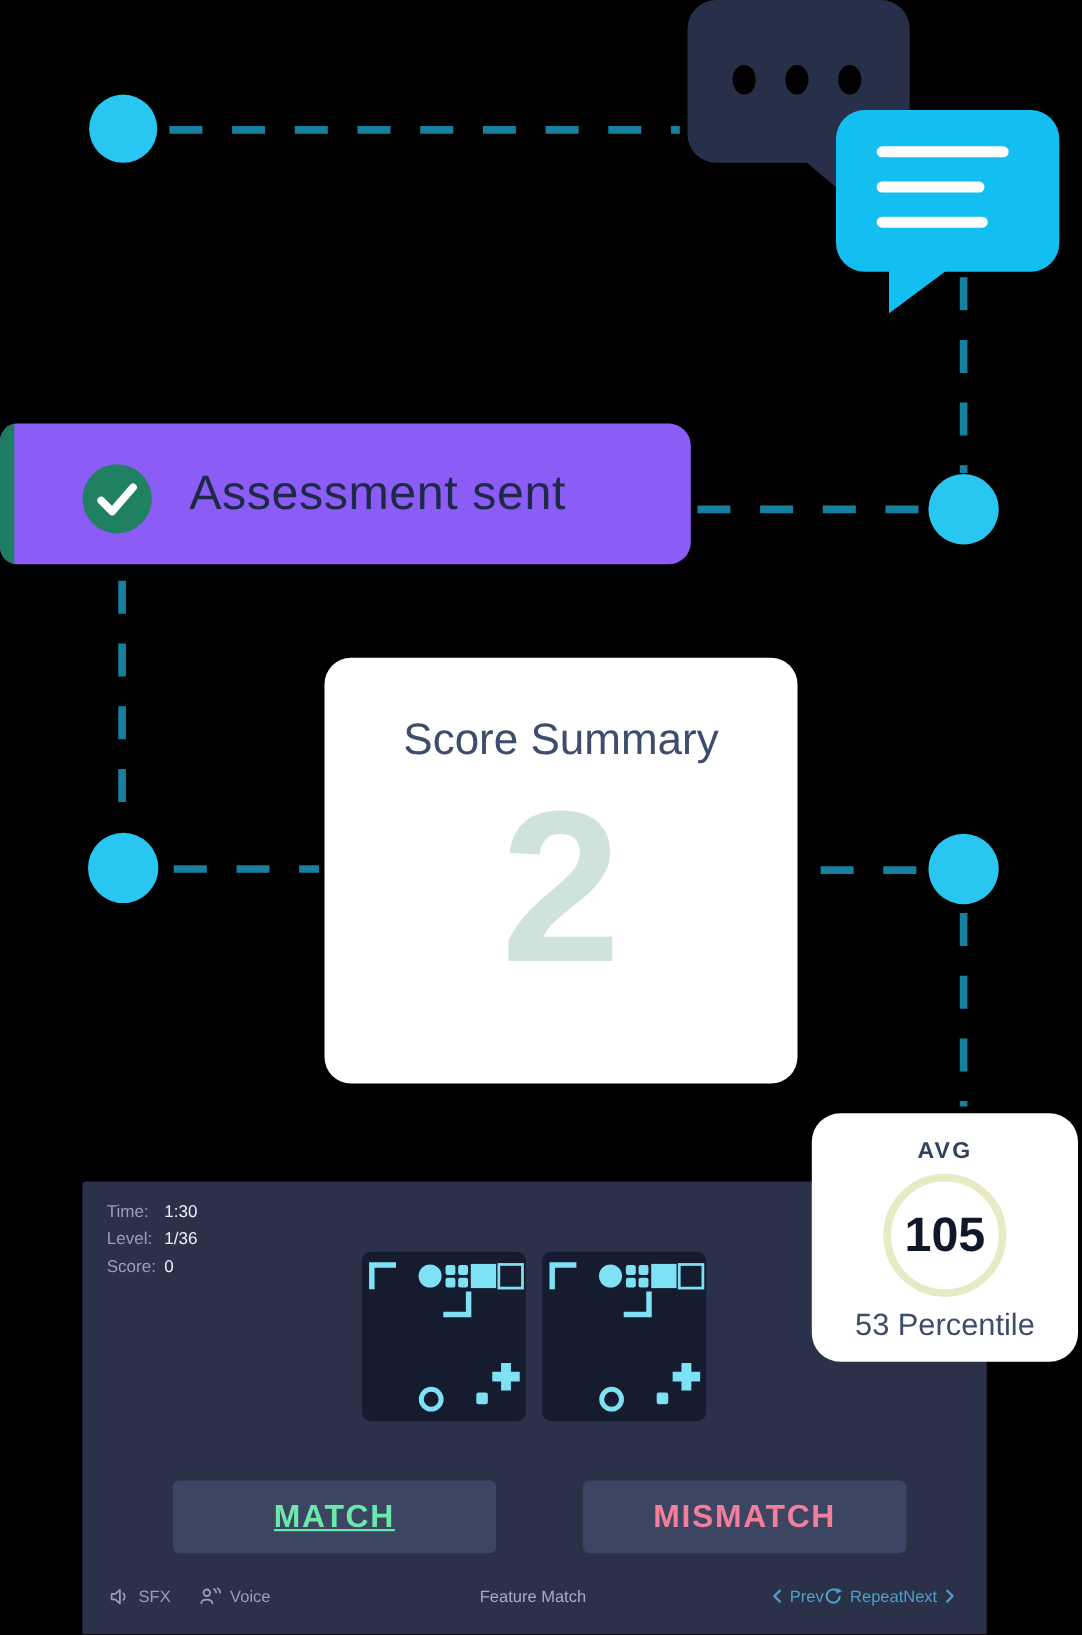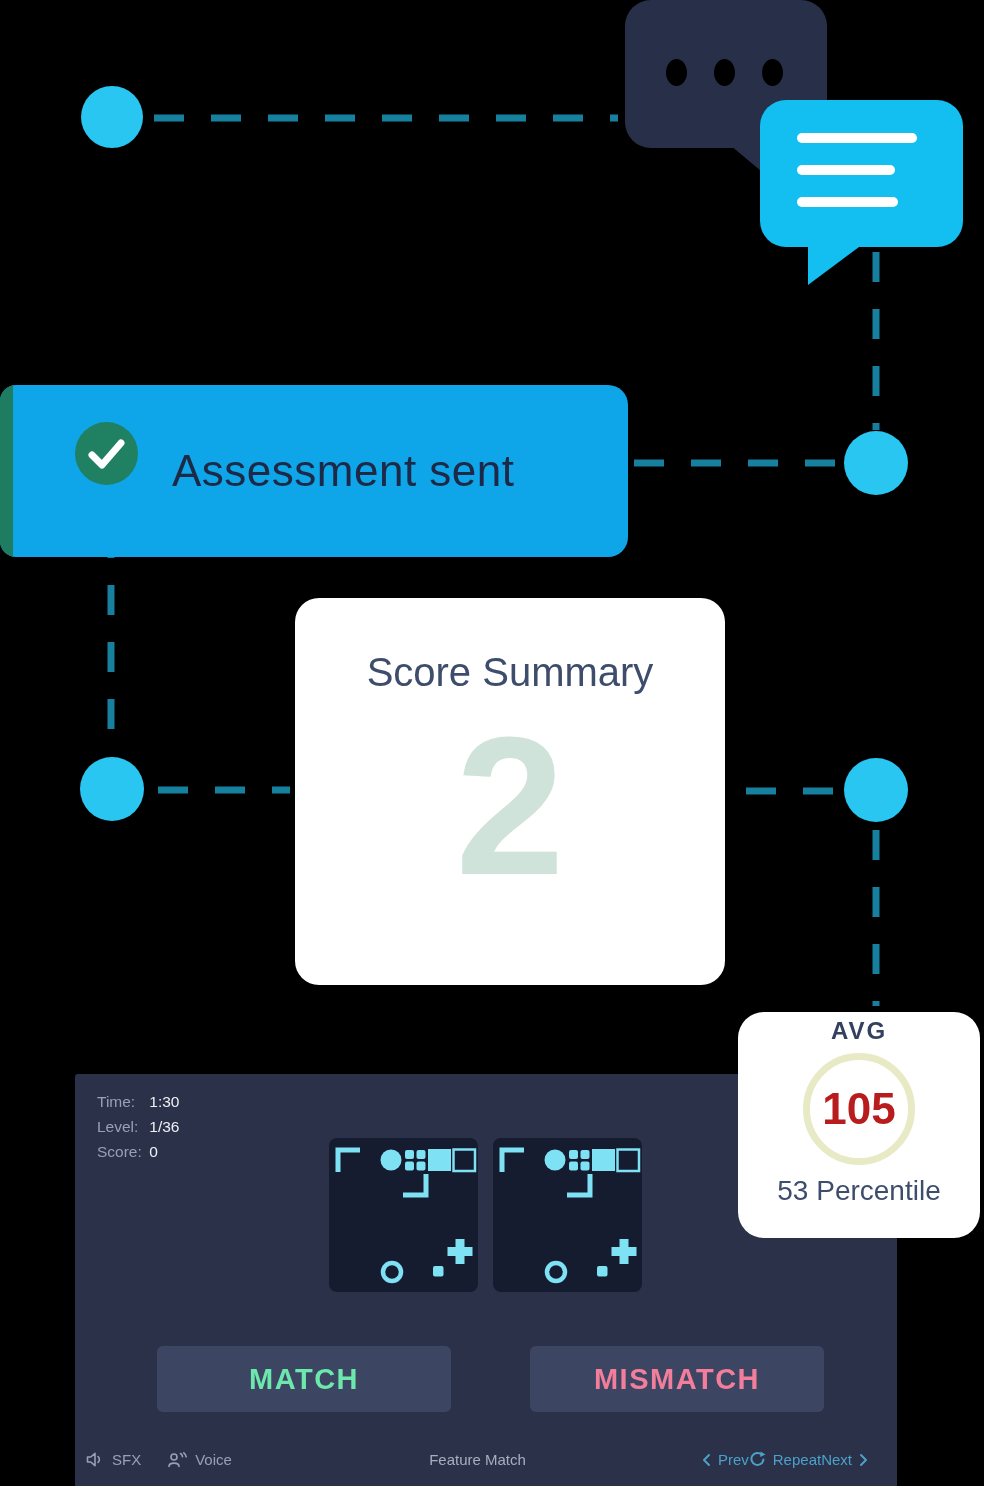--- a/index.html
+++ b/index.html
@@ -19,58 +19,58 @@
   .tdot{position:absolute;top:59px;width:21px;height:27px;border-radius:50%;background:#000;}
   .tdot1{left:41px;} .tdot2{left:89px;} .tdot3{left:137px;}
   .bubble-cyan{position:absolute;left:760px;top:100px;width:203px;height:147px;background:#12bff0;
                border-radius:26px;z-index:3;}
   .bubble-cyan-tail{position:absolute;left:48px;top:144px;width:55px;height:41px;background:#12bff0;
                clip-path:polygon(0 0,100% 0,0 100%);}
   .bline{position:absolute;left:37px;height:10px;border-radius:5px;background:#fff;}
   .bline1{top:33px;width:120px;} .bline2{top:65px;width:98px;} .bline3{top:97px;width:101px;}
 
   
-  .assessment-card{position:absolute;left:0;top:385px;width:628px;height:172px;background:#0ea5e9;
+  .assessment-card{position:absolute;left:0;top:385px;width:628px;height:128px;background:#8b5cf6;
                    border-radius:16px 20px 20px 16px;z-index:3;overflow:hidden;text-align:right;}
   .green-bar{position:absolute;left:0;top:0;bottom:0;width:13px;background:#1e7c60;}
   .check-circle{position:absolute;left:75px;top:37px;width:63px;height:63px;border-radius:50%;
                 background:#1f8161;display:flex;align-items:center;justify-content:center;}
   .assessment-label{position:absolute;left:172px;top:0;bottom:0;display:flex;align-items:center;
                     font-size:44px;font-weight:500;color:#1d2946;letter-spacing:.5px;}
 
   
   .score-card{position:absolute;left:295px;top:598px;width:430px;height:387px;background:#fff;
               border-radius:24px;z-index:3;text-align:center;}
   .score-title{margin-top:52px;font-size:40px;font-weight:500;color:#3e4d6b;}
   .score-value{margin-top:14px;font-size:196px;line-height:1;font-weight:700;color:#cfe3da;}
 
   
   .avg-card{position:absolute;left:738px;top:1012px;width:242px;height:226px;background:#fff;
             border-radius:26px;z-index:5;text-align:center;}
-  .avg-title{margin-top:5px;font-size:24px;font-weight:700;color:#33415f;letter-spacing:2px;}
+  .avg-title{margin-top:23px;font-size:21px;font-weight:700;color:#33415f;letter-spacing:2px;}
   .avg-ring{width:112px;height:112px;border:7px solid #e8eac5;border-radius:50%;box-sizing:border-box;
             margin:8px auto 0;display:flex;align-items:center;justify-content:center;}
-  .avg-score{font-size:44px;font-weight:700;color:#b91c1c;}
+  .avg-score{font-size:44px;font-weight:700;color:#0f172a;}
   .avg-percentile{margin-top:10px;font-size:28px;color:#3e4d6b;}
 
   
   .game-panel{position:absolute;left:75px;top:1074px;width:822px;height:426px;background:#2b3148;
               border-radius:3px;z-index:1;}
   .stats{position:absolute;left:22px;top:15px;font-size:15.5px;line-height:25px;}
   .stat-label{display:inline-block;width:48px;color:#98a0b4;}
   .stat-value{color:#eef0f6;}
   .tile{position:absolute;top:64px;width:149px;height:154px;background:#161c2f;border-radius:8px;}
   .tile1{left:254px;} .tile2{left:418px;}
   .choice-btn{position:absolute;top:272px;width:294px;height:66px;background:#3c4663;border:none;
               border-radius:6px;font-family:inherit;font-size:29px;font-weight:700;letter-spacing:1.5px;
               cursor:pointer;}
-  .choice-btn.match{left:82px;color:#6ce8ac;}
+  .choice-btn.match{left:82px;color:#6ce8ac;text-decoration:underline;}
   .choice-btn.mismatch{left:455px;color:#f27e9b;}
-  .footer{position:absolute;left:0;right:0;top:360px;height:34px;display:flex;align-items:flex-end;
-          padding:0 28px 0 11px;}
+  .footer{position:absolute;left:0;right:0;top:360px;height:34px;display:flex;align-items:center;
+          padding:0 28px 0 25px;}
   .f-left{flex:1;display:flex;align-items:center;gap:26px;}
   .f-center{flex:0 0 auto;font-size:15px;color:#a8aebf;}
   .f-right{flex:1;display:flex;align-items:center;justify-content:flex-end;}
   .f-btn{display:flex;align-items:center;gap:7px;background:none;border:none;padding:0;cursor:pointer;
          font-family:inherit;font-size:15px;color:#98a0b4;}
   .f-nav{color:#4ba1c9;}
   .f-btn svg{display:block;}
 </style>
 </head>
 <body>

